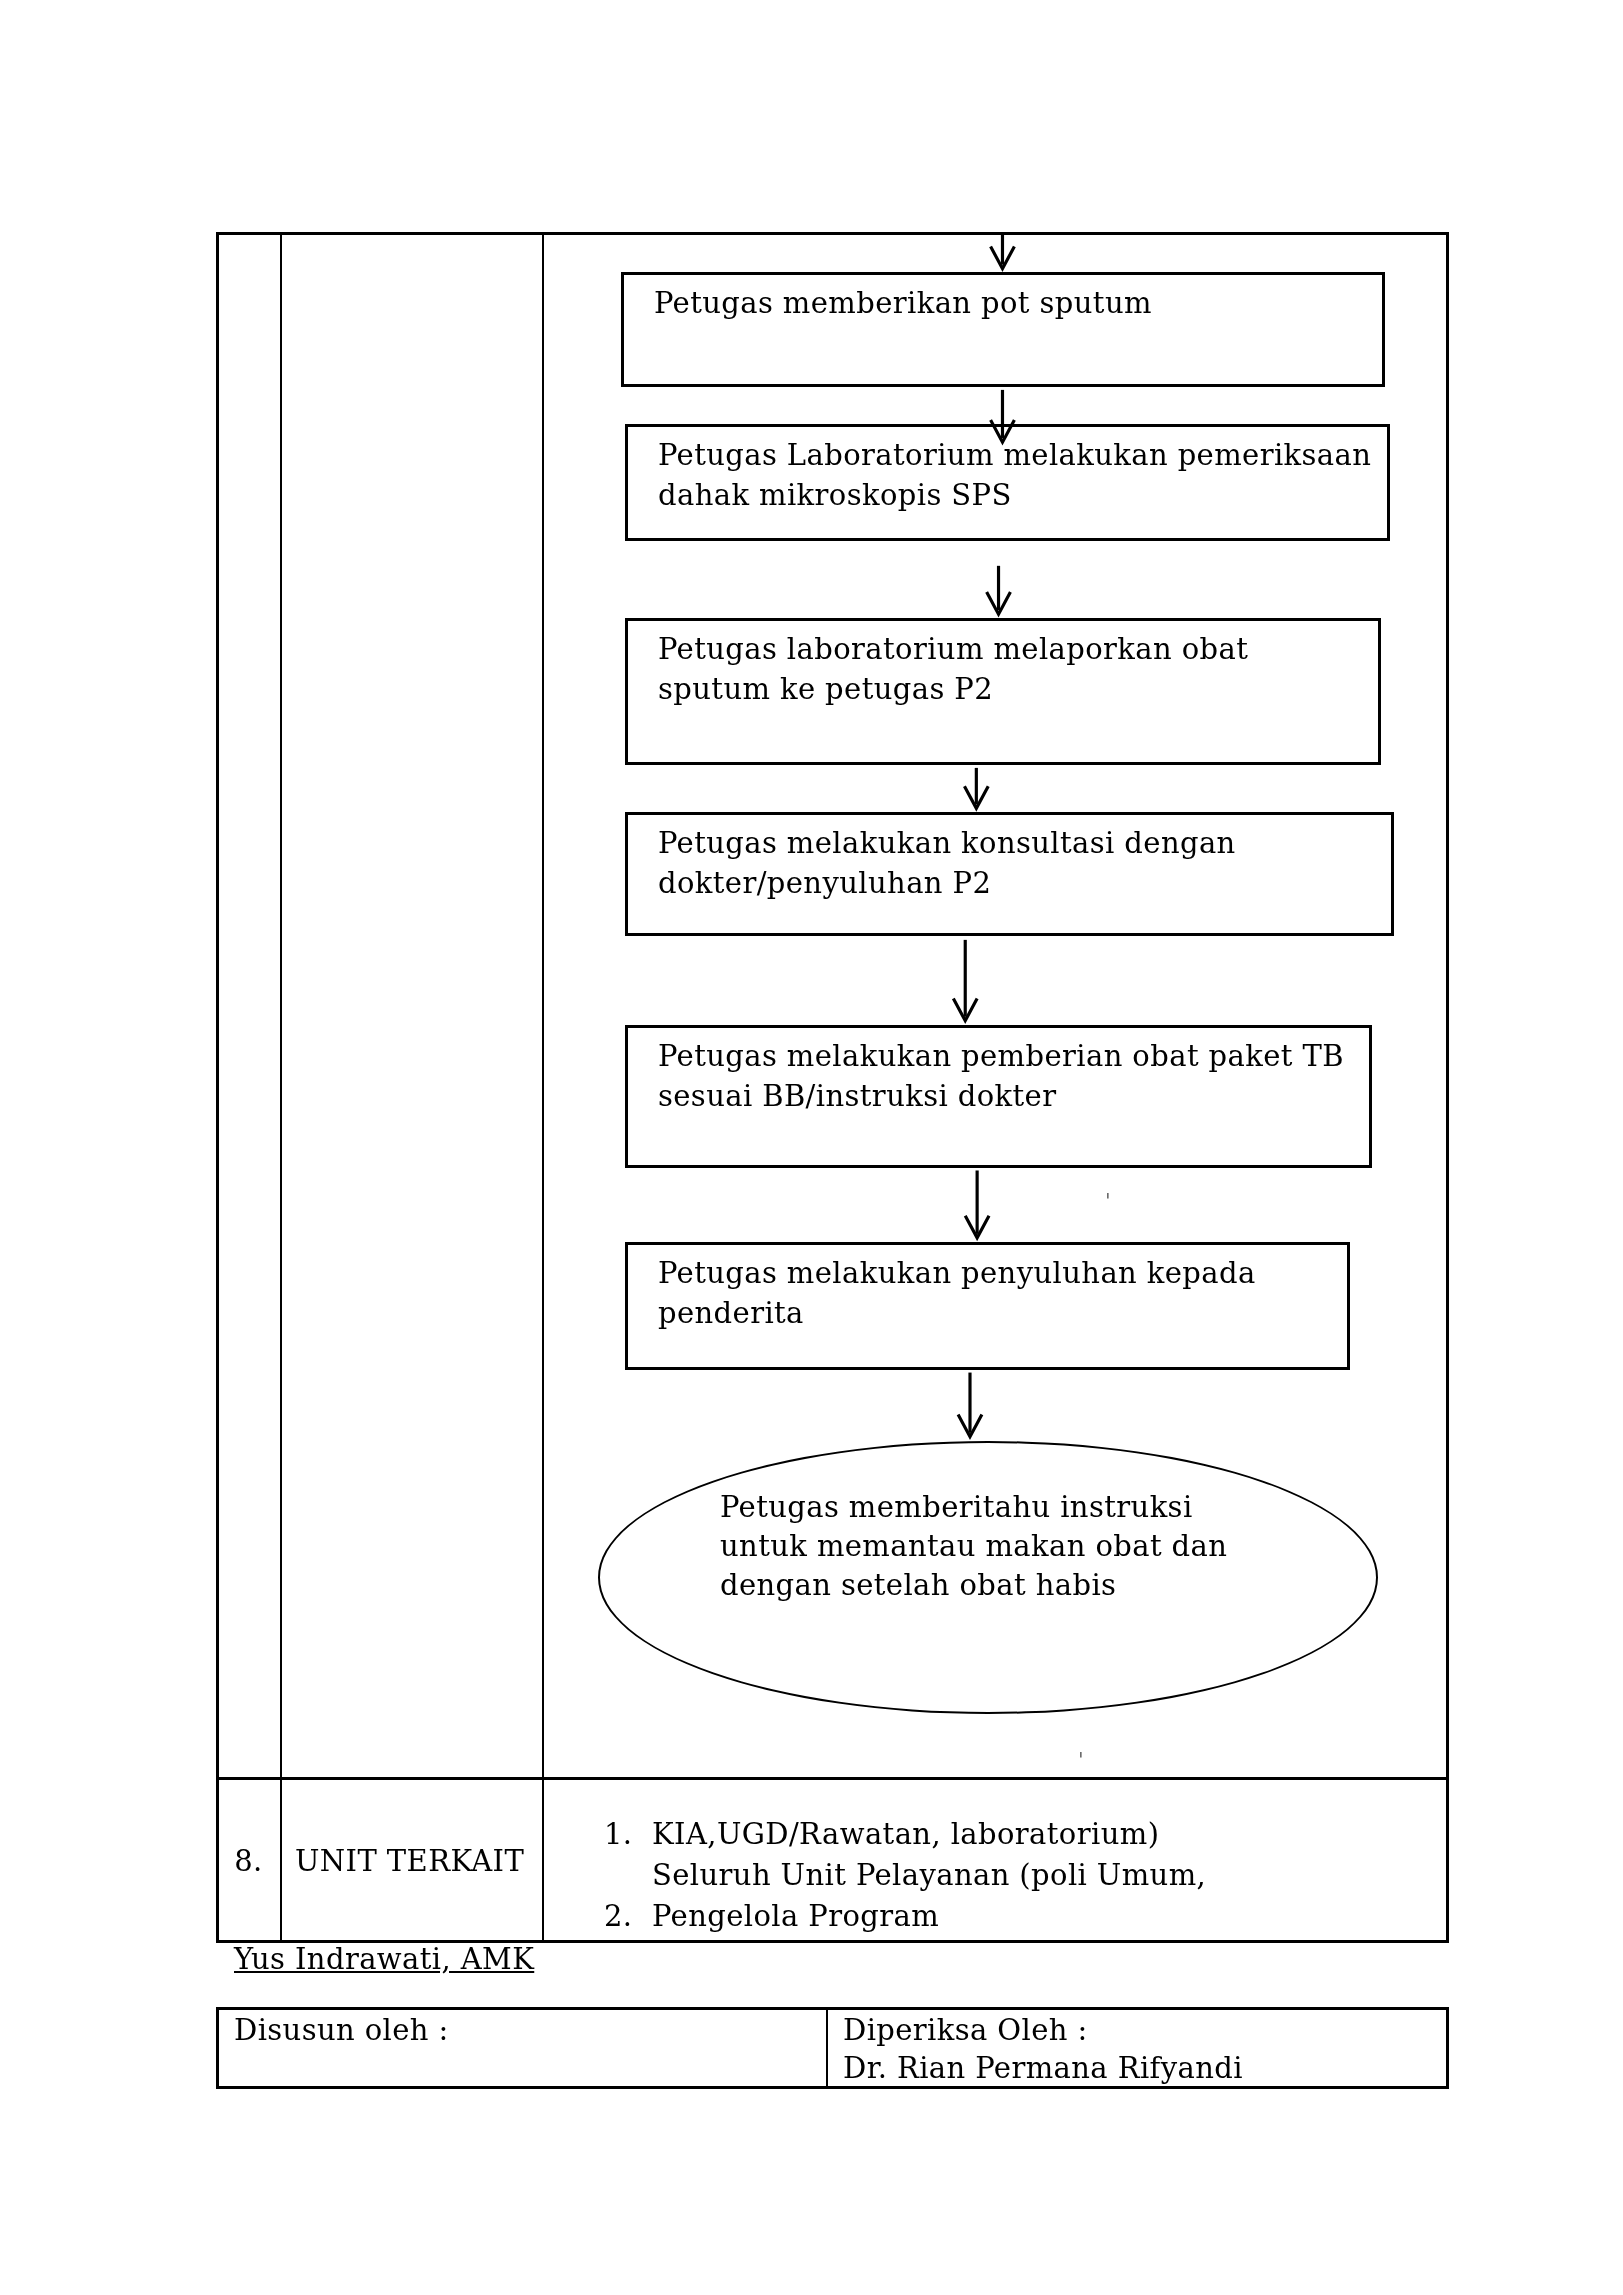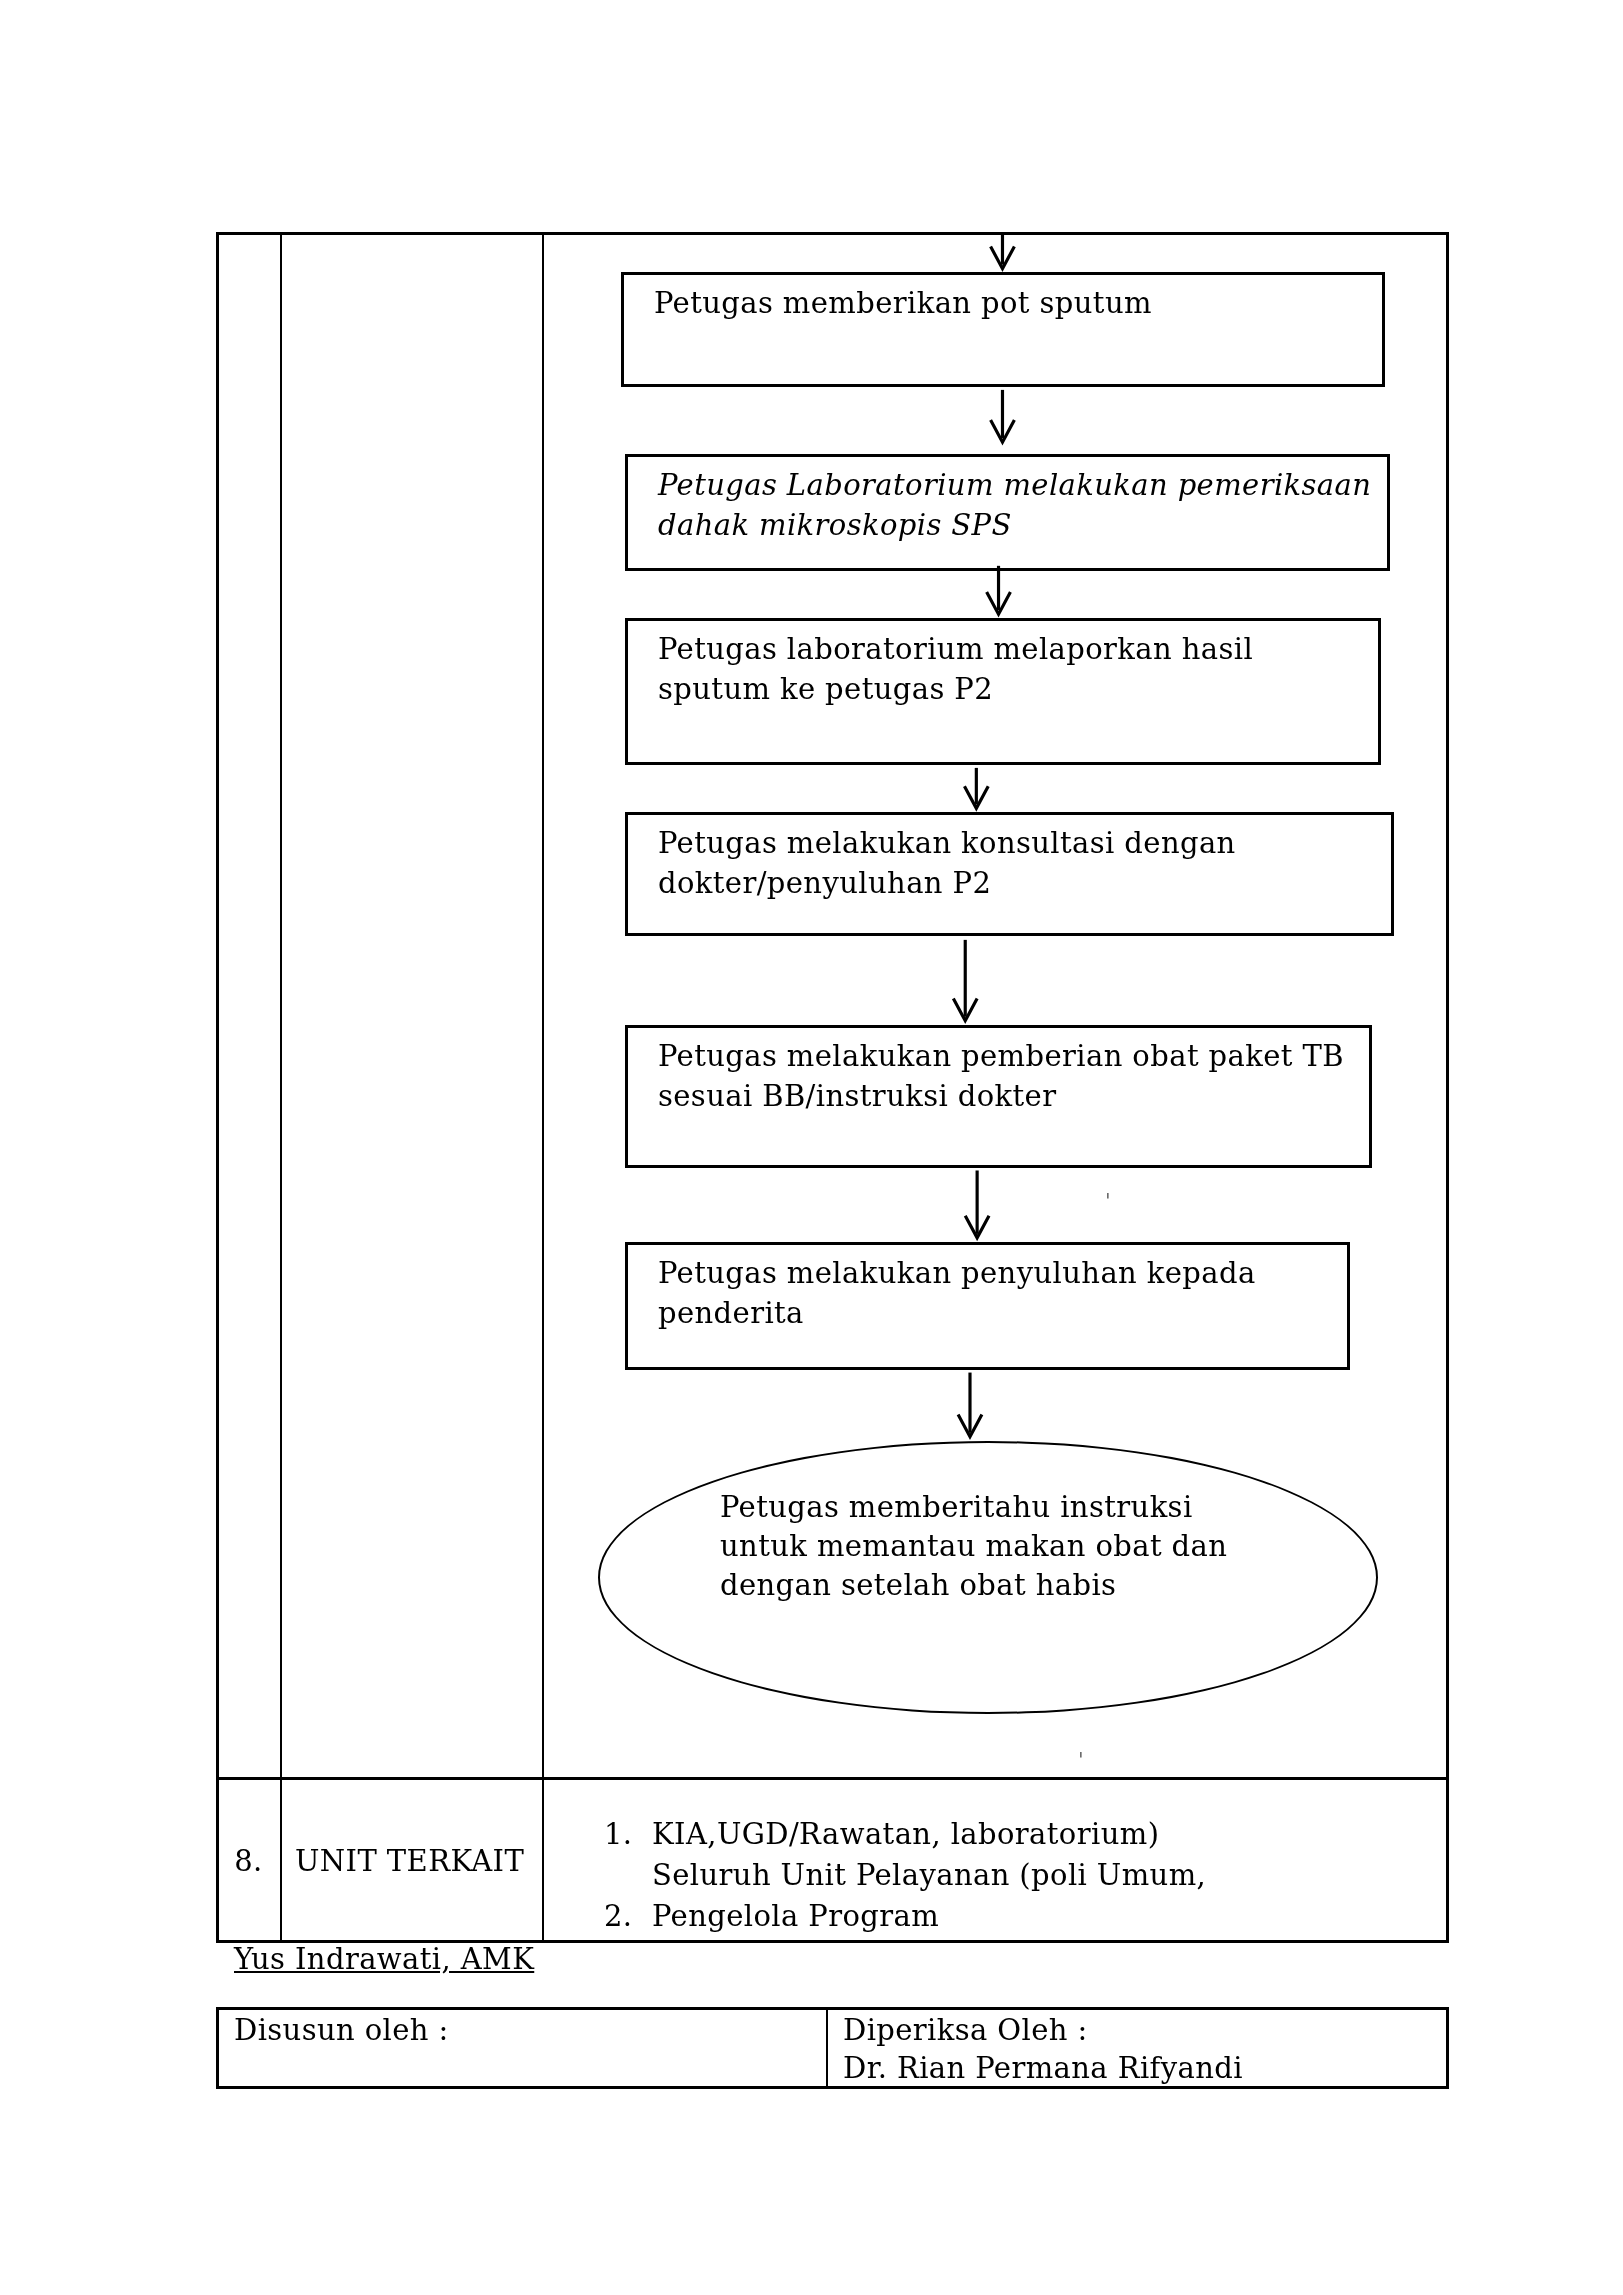--- a/index.html
+++ b/index.html
@@ -74,27 +74,27 @@
   <div id="main-table" class="abs">
     <div class="vline" style="left:61px;"></div>
     <div class="vline" style="left:323px;"></div>
     <div class="hline" style="top:1542px;"></div>
   </div>
 
   <div class="flow-box" style="left:621px; top:272px; width:764px; height:115px;">
     <div class="flow-line">Petugas memberikan pot sputum</div>
   </div>
 
-  <div class="flow-box" style="left:625px; top:454px; width:765px; height:117px;font-style:italic;">
+  <div class="flow-box" style="left:625px; top:424px; width:765px; height:117px;">
     <div class="flow-line">Petugas Laboratorium melakukan pemeriksaan</div>
     <div class="flow-line">dahak mikroskopis SPS</div>
   </div>
 
   <div class="flow-box" style="left:625px; top:618px; width:756px; height:147px;">
-    <div class="flow-line">Petugas laboratorium melaporkan hasil</div>
+    <div class="flow-line">Petugas laboratorium melaporkan obat</div>
     <div class="flow-line">sputum ke petugas P2</div>
   </div>
 
   <div class="flow-box" style="left:625px; top:812px; width:769px; height:124px;">
     <div class="flow-line">Petugas melakukan konsultasi dengan</div>
     <div class="flow-line">dokter/penyuluhan P2</div>
   </div>
 
   <div class="flow-box" style="left:625px; top:1242px; width:725px; height:128px;">
     <div class="flow-line">Petugas melakukan penyuluhan kepada</div>

